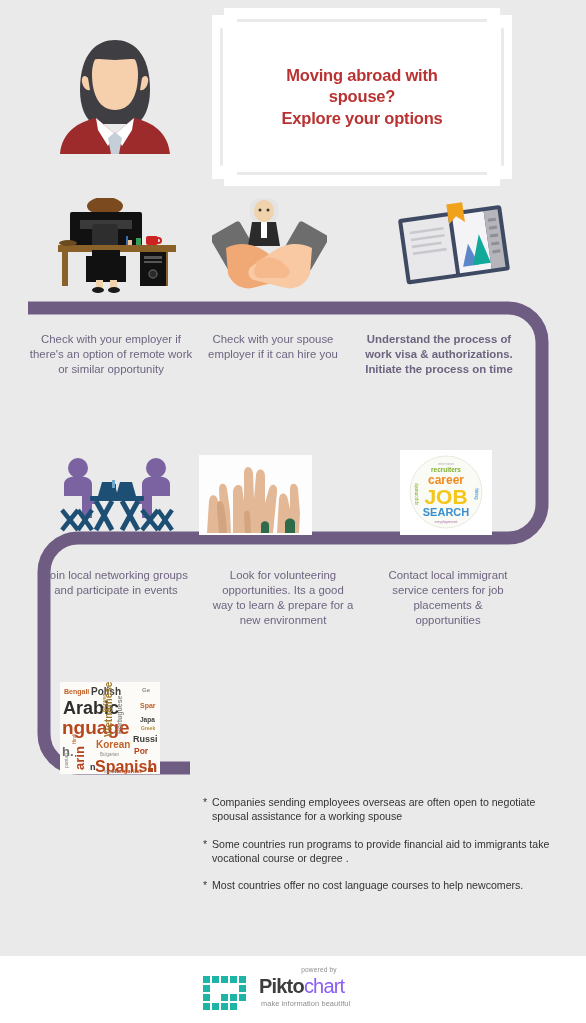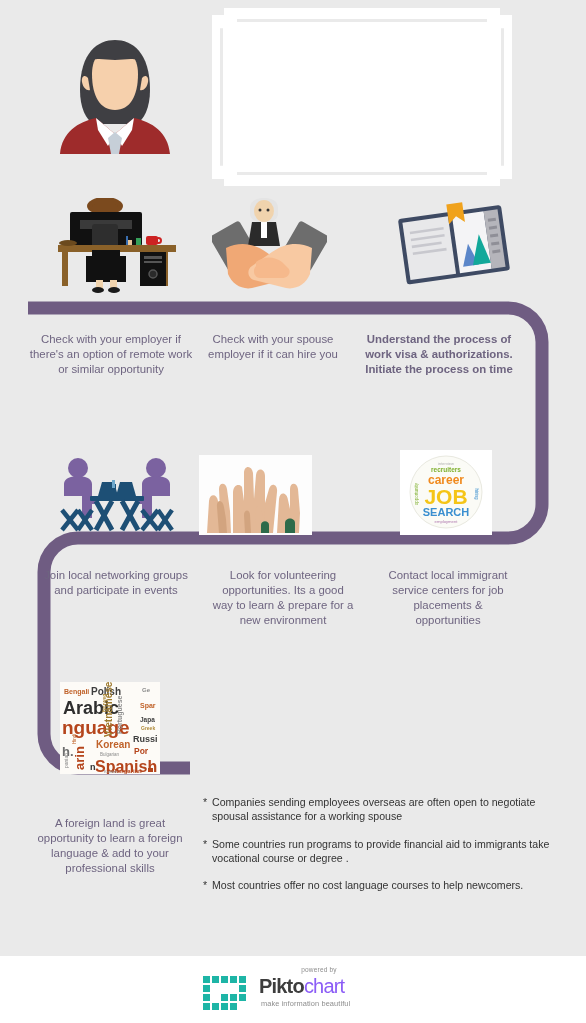--- a/index.html
+++ b/index.html
@@ -122,20 +122,27 @@
       <path d="M20 120 C22 98 38 88 56 84 L75 100 L94 84 C112 88 128 98 130 120 Z" fill="#9e2b2b"></path>
       <path d="M56 84 L75 100 L68 112 L58 96 Z" fill="#ffffff"></path>
       <path d="M94 84 L75 100 L82 112 L92 96 Z" fill="#ffffff"></path>
       <path d="M68 104 L75 98 L82 104 L79 120 L71 120 Z" fill="#c6cfd8"></path>
     </svg>
   </div>
 
   <div class="title-frame">
     <div class="frame-outer"></div>
     <div class="frame-inner"></div>
+    <div class="frame-face">
+      <div class="title-text">
+        <span>Moving abroad with</span><br>
+        <span>spouse?</span><br>
+        <span>Explore your options</span>
+      </div>
+    </div>
   </div>
 
   <div class="icon-tile" style="left:48px;top:198px;">
     <svg width="140" height="95" viewBox="0 0 140 95">
       <ellipse cx="57" cy="8" rx="18" ry="9" fill="#7b4a1e"></ellipse>
       <rect x="44" y="6" width="26" height="16" rx="3" fill="#7b4a1e"></rect>
       <rect x="46" y="14" width="22" height="6" fill="#e8c59a"></rect>
       <rect x="30" y="20" width="18" height="28" fill="#f0d3ad"></rect>
       <rect x="66" y="20" width="18" height="28" fill="#f0d3ad"></rect>
       <rect x="22" y="14" width="72" height="34" rx="2" fill="#111111"></rect>
@@ -297,21 +304,20 @@
       <text x="46" y="30" font-family="'Liberation Sans',sans-serif" font-size="5" font-weight="bold" fill="#b08b3a" transform="rotate(-90 46 30)">Norweg</text>
       <text x="52" y="91" font-family="'Liberation Sans',sans-serif" font-size="6" font-weight="bold" fill="#b5451c">Hungarian</text>
       <text x="44" y="91" font-family="'Liberation Sans',sans-serif" font-size="4" fill="#8a8a8a">Kurdish</text>
       <text x="8" y="86" font-family="'Liberation Sans',sans-serif" font-size="5" fill="#8a8a8a" transform="rotate(-90 8 86)">panian</text>
       <text x="16" y="62" font-family="'Liberation Sans',sans-serif" font-size="4.5" fill="#c0622a" transform="rotate(-90 16 62)">Hindi</text>
       <text x="30" y="88" font-family="'Liberation Sans',sans-serif" font-size="9" font-weight="bold" fill="#2f2f2f">n</text>
       <rect x="88" y="86" width="5" height="4" fill="#b5451c"></rect>
     </svg>
   </div>
 
-  <div class="caption" style="left:30px;top:816px;width:160px;">A foreign land is great opportunity to learn a foreign language &amp; add to your professional skills</div>
 
   <div class="bullets">
     <div class="bullet-row">
       <span class="bullet-star">*</span>
       <span class="bullet-text">Companies sending employees overseas are often open to negotiate spousal assistance for a working spouse</span>
     </div>
     <div class="bullet-row">
       <span class="bullet-star">*</span>
       <span class="bullet-text">Some countries run programs to provide financial aid to immigrants  take vocational course or degree .</span>
     </div>

